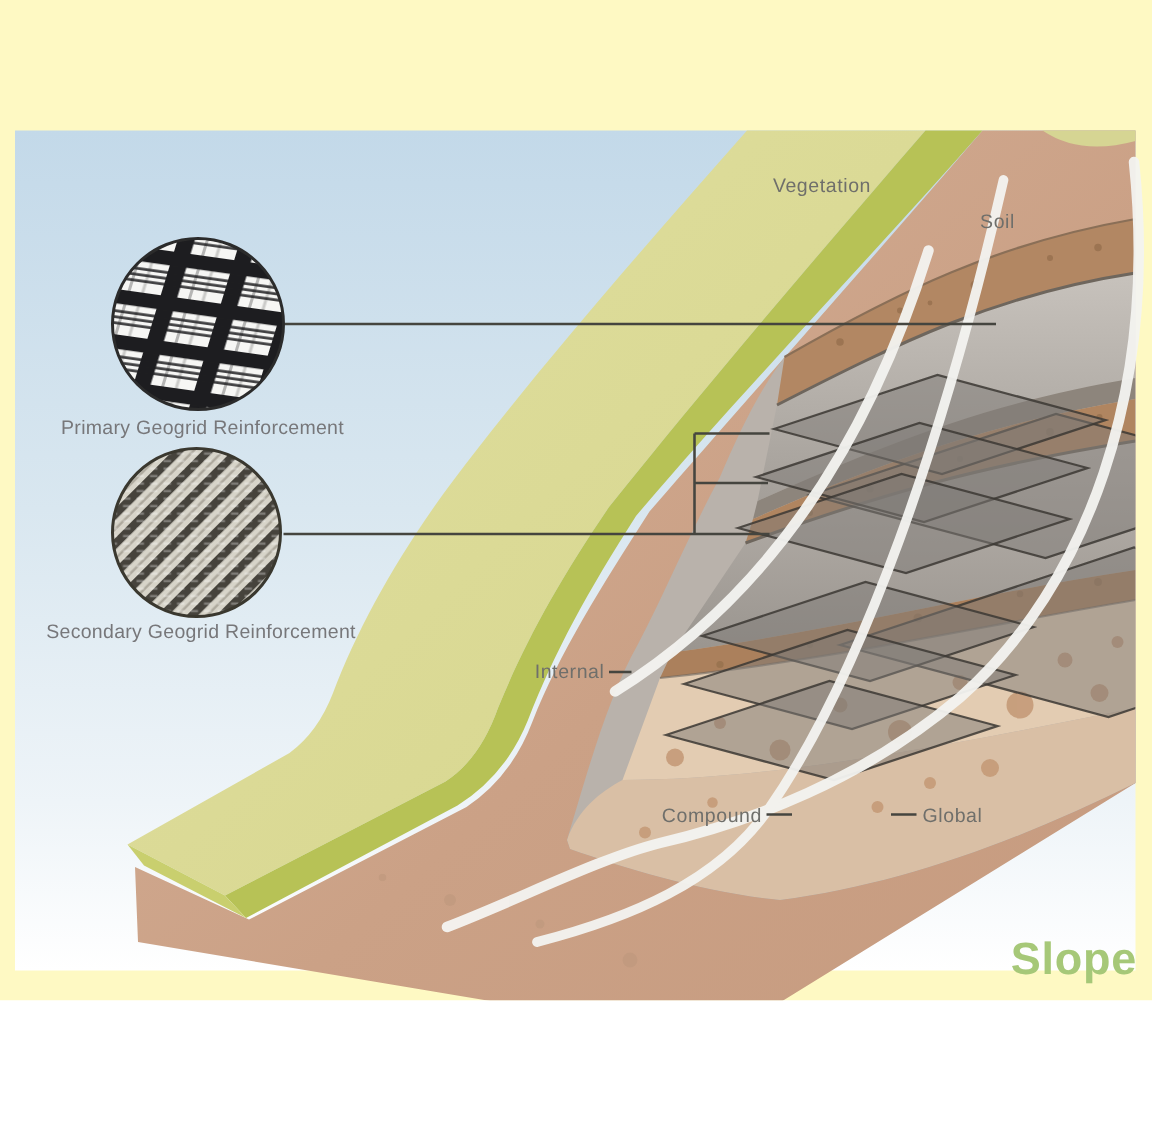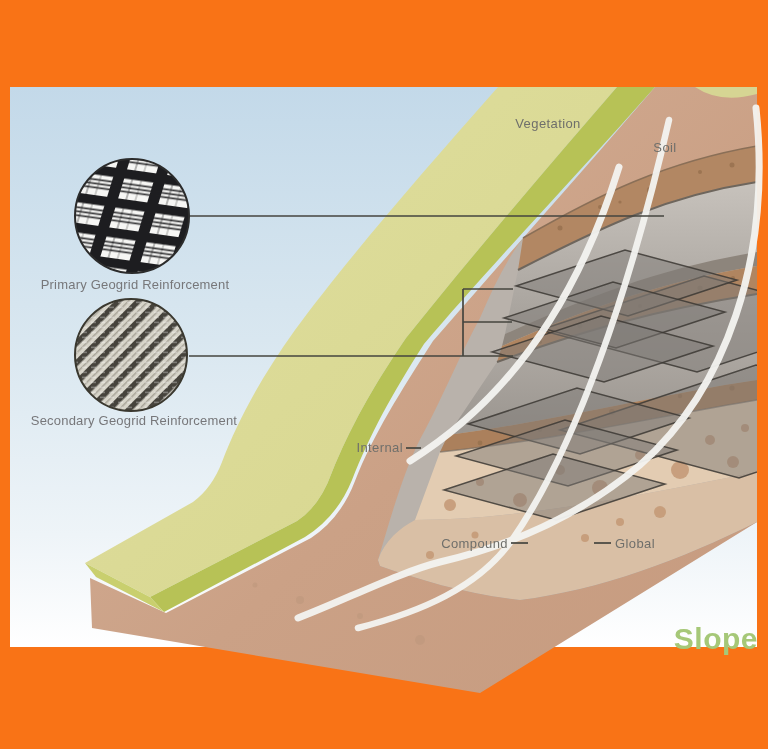--- a/index.html
+++ b/index.html
@@ -1,16 +1,16 @@
 <!DOCTYPE html>
 <html><head>
 <meta charset="utf-8">
 <style>
   html,body{margin:0;padding:0;background:#ffffff;}
-  .stage{position:relative;width:768px;height:749px;background:#f97316;overflow:hidden;
+  .stage{position:relative;width:768px;height:667px;background:#fef9c3;overflow:hidden;
          font-family:"Liberation Sans","DejaVu Sans",sans-serif;}
   svg{display:block}
   text{font-family:"Liberation Sans","DejaVu Sans",sans-serif;}
   .lbl{fill:#6f6f6b;font-size:13px;letter-spacing:.4px;}
   .inset-lbl{fill:#77777a;font-size:13px;letter-spacing:.2px;}
   .caption{fill:#a6c878;font-size:30px;font-weight:bold;letter-spacing:.5px;}
 </style>
 </head>
 <body>
 

